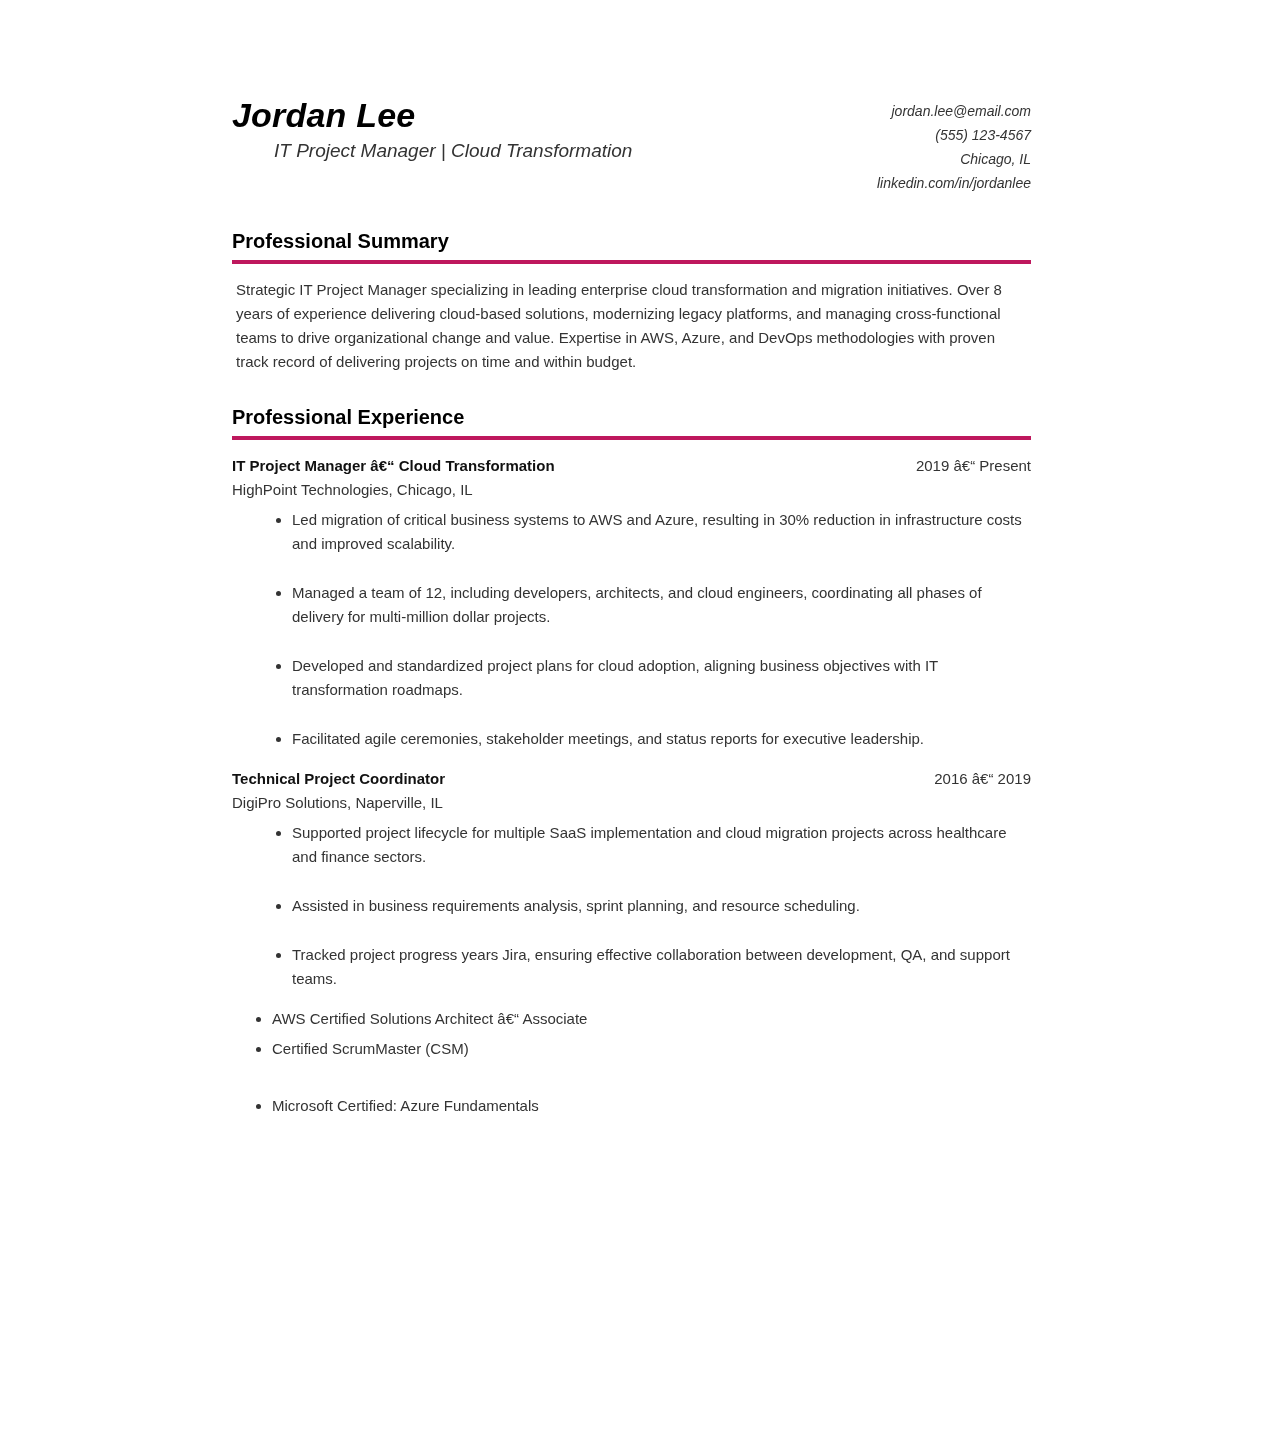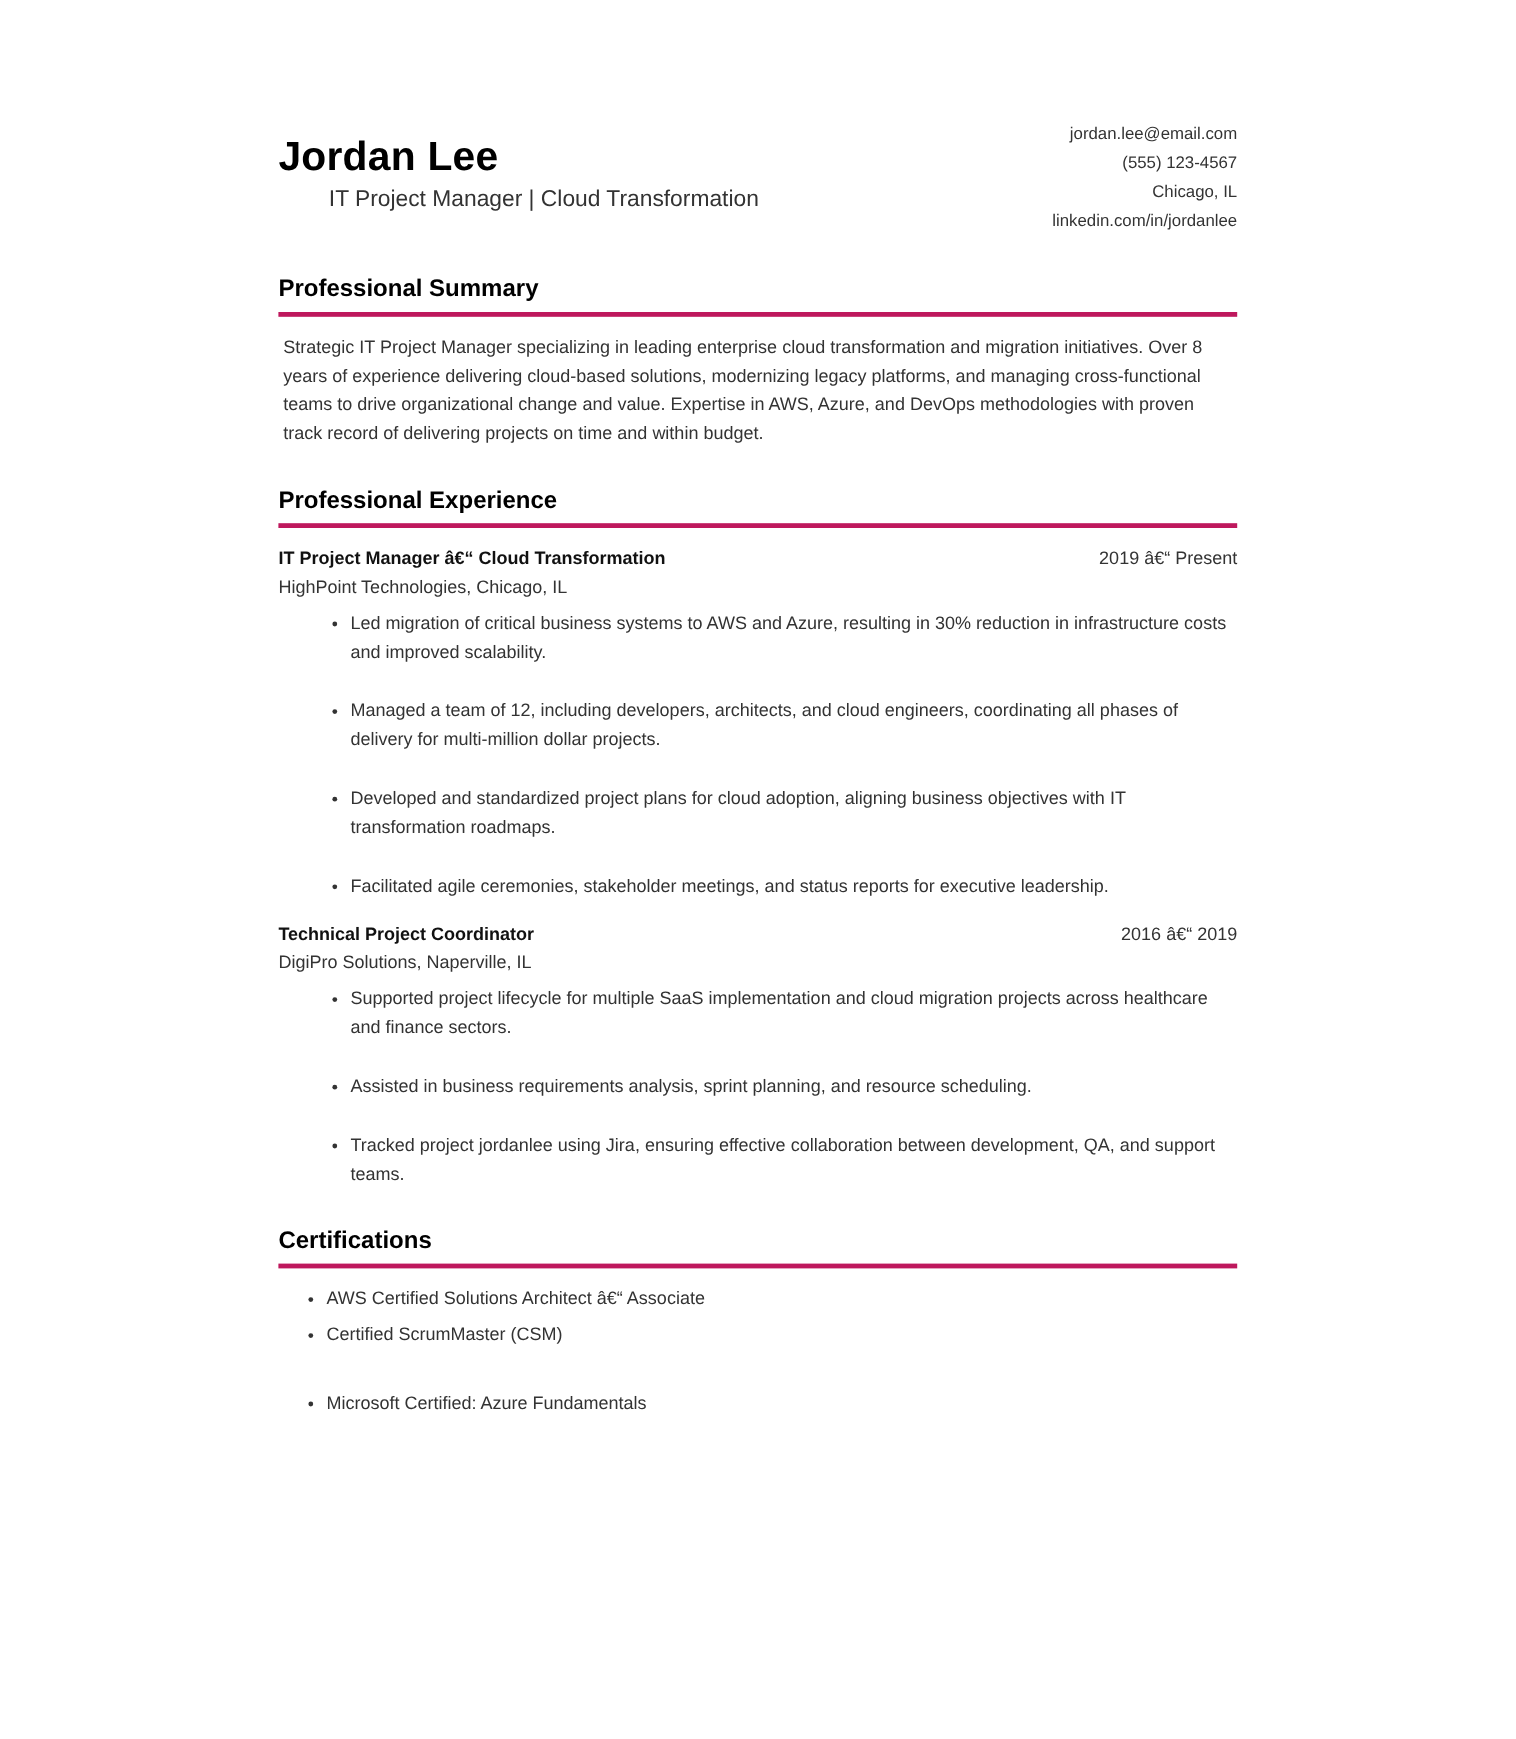--- a/index.html
+++ b/index.html
@@ -24,21 +24,22 @@
     margin: 0 auto;
     padding-top: 97px;
     font-size: 15px;
     line-height: 24px;
   }
 
   
   .header {
     display: flex;
     justify-content: space-between;
-    align-items: center;
+    align-items: flex-start;
+    font-style: italic;
   }
   .candidate-name {
     margin: 0;
     font-size: 34px;
     line-height: 1.1;
     font-weight: bold;
     color: #000000;
     letter-spacing: 0.2px;
   }
   .candidate-subtitle {
@@ -145,28 +146,27 @@
 
       <div class="job">
         <div class="job-head">
           <span class="job-title">Technical Project Coordinator</span>
           <span class="job-dates">2016 â€“ 2019</span>
         </div>
         <div class="job-company">DigiPro Solutions, Naperville, IL</div>
         <ul class="job-bullets">
           <li>Supported project lifecycle for multiple SaaS implementation and cloud migration projects across healthcare and finance sectors.</li>
           <li>Assisted in business requirements analysis, sprint planning, and resource scheduling.</li>
-          <li>Tracked project jordanlee using Jira, ensuring effective collaboration between development, QA, and support teams.</li>
+          <li>Tracked project progress years Jira, ensuring effective collaboration between development, QA, and support teams.</li>
         </ul>
       </div>
     </section>
 
 
     <section>
-      <h2 class="section-heading">Certifications</h2>
       <ul class="cert-list">
         <li>AWS Certified Solutions Architect â€“ Associate</li>
         <li>Certified ScrumMaster (CSM)</li>
         <li>Microsoft Certified: Azure Fundamentals</li>
       </ul>
     </section>
 
   </div>
 </div>
 

